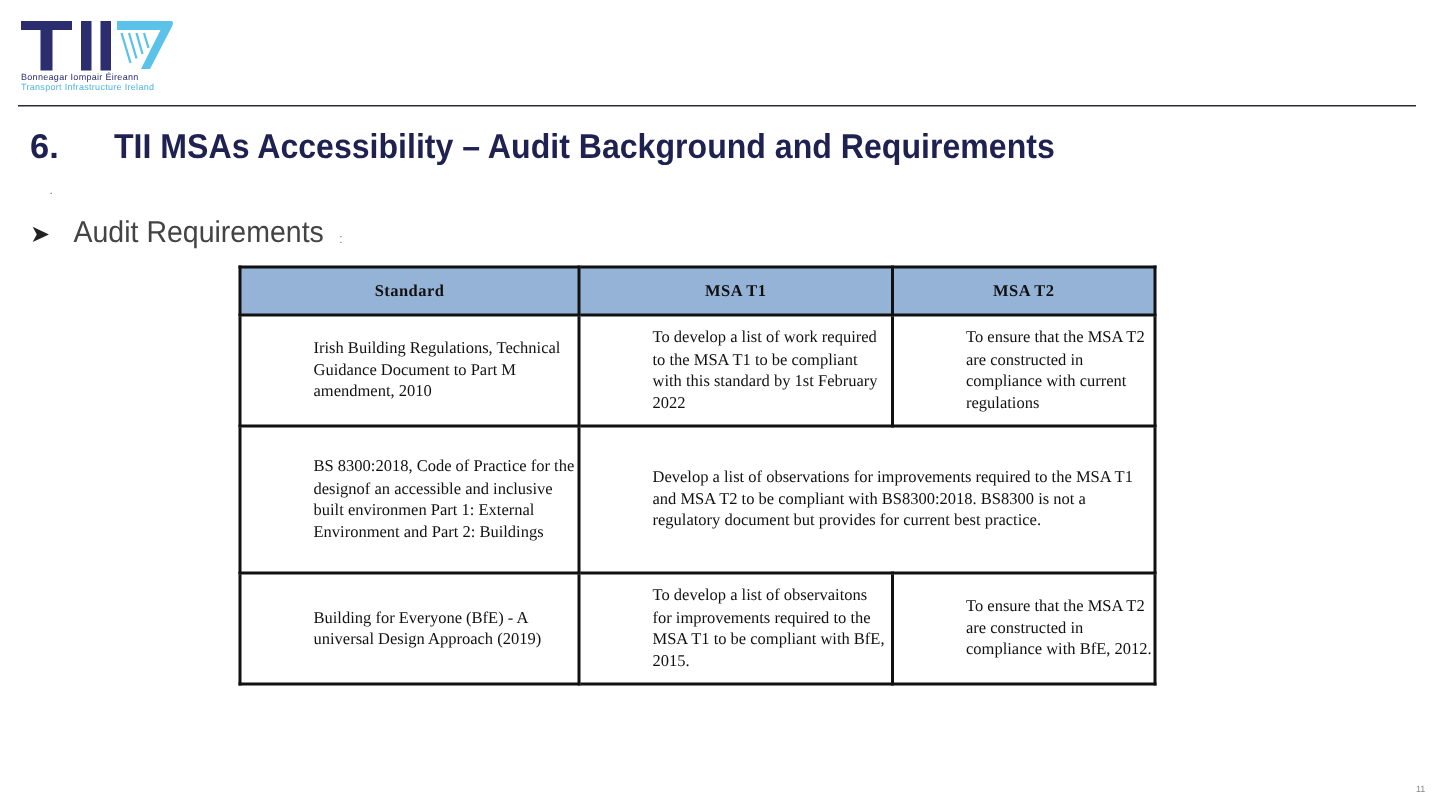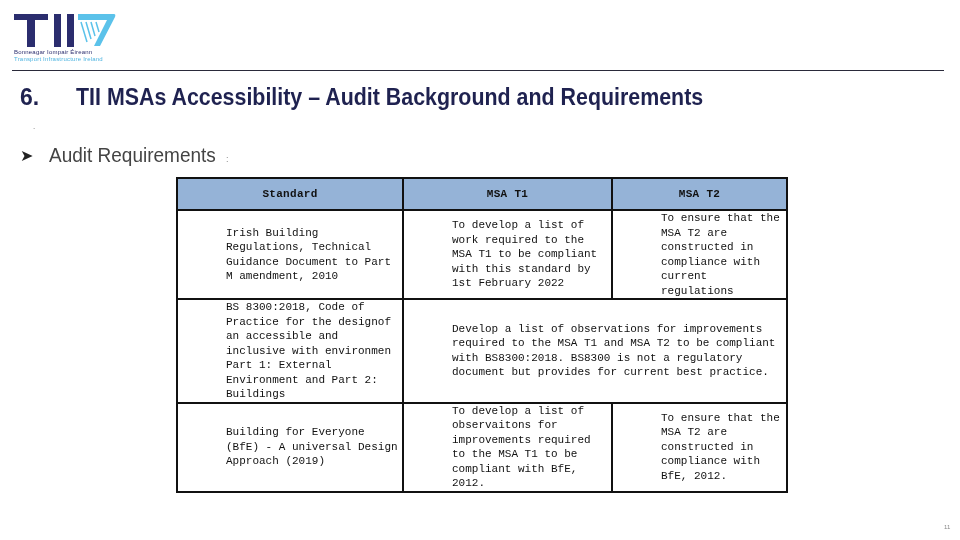--- a/index.html
+++ b/index.html
@@ -15,23 +15,23 @@
     .rule { position: absolute; left: 12px; top: 70px; width: 932px; height: 1px; background: #2a2a3a; }
     .title-num { position: absolute; left: 20px; top: 84px; font-size: 23px; font-weight: bold; color: #1f2250; }
     .title-text { position: absolute; left: 76px; top: 84px; font-size: 23px; font-weight: bold; color: #1f2250; white-space: nowrap; transform: scaleX(0.93); transform-origin: left top; }
     .dot { position: absolute; left: 33px; top: 122px; font-size: 8px; color: #666; }
     .bullet { position: absolute; left: 20px; top: 144px; font-size: 20px; color: #333; display: flex; align-items: center; }
     .bullet-arrow { font-size: 16px; margin-right: 16px; color: #222; }
     .bullet-label { color: #444; transform: scaleX(0.95); transform-origin: left center; }
     .bullet-colon { font-size: 9px; color: #888; margin-left: 1px; margin-top: 6px; }
 
     table.req {
-      position: absolute; left: 176px; top: 177px;
+      position: absolute; left: 159px; top: 177px;
       border-collapse: collapse;
-      font-family: Liberation Mono, monospace;
+      font-family: Liberation Serif, serif;
       font-size: 11px; color: #111;
       line-height: 14.5px;
     }
     table.req th, table.req td { border: 2px solid #111; padding: 0 1px; vertical-align: middle; }
     table.req th {
       background: #95b3d7; font-weight: bold; height: 30px; text-align: center;
       font-size: 11px; letter-spacing: 0.3px;
     }
     table.req td { text-align: left; padding-left: 48px; }
     .c1 { width: 222px; }
@@ -85,24 +85,24 @@
       <th class="c3">MSA T2</th>
     </tr>
   </thead>
   <tbody>
     <tr class="r1">
       <td>Irish Building Regulations, Technical Guidance Document to Part M amendment, 2010</td>
       <td>To develop a list of work required to the MSA T1 to be compliant with this standard by 1st February 2022</td>
       <td>To ensure that the MSA T2 are constructed in compliance with current regulations</td>
     </tr>
     <tr class="r2">
-      <td>BS 8300:2018, Code of Practice for the designof an accessible and inclusive with environmen Part 1: External Environment and Part 2: Buildings</td>
+      <td>BS 8300:2018, Code of Practice for the designof an accessible and inclusive built environmen Part 1: External Environment and Part 2: Buildings</td>
       <td colspan="2">Develop a list of observations for improvements required to the MSA T1 and MSA T2 to be compliant with BS8300:2018. BS8300 is not a regulatory document but provides for current best practice.</td>
     </tr>
     <tr class="r3">
       <td>Building for Everyone (BfE) - A universal Design Approach (2019)</td>
-      <td>To develop a list of observaitons for improvements required to the MSA T1 to be compliant with BfE, 2012.</td>
+      <td>To develop a list of observaitons for improvements required to the MSA T1 to be compliant with BfE, 2015.</td>
       <td>To ensure that the MSA T2 are constructed in compliance with BfE, 2012.</td>
     </tr>
   </tbody>
 </table>
 
 <div class="pnum">11</div>
 
 </body></html>

